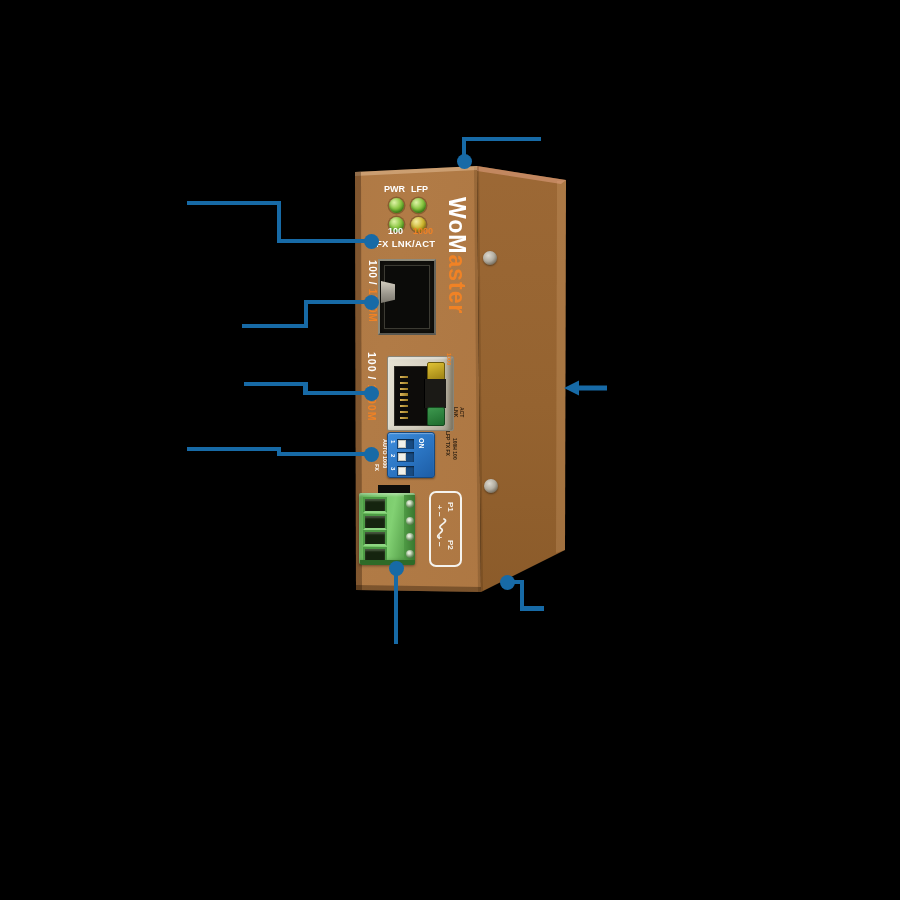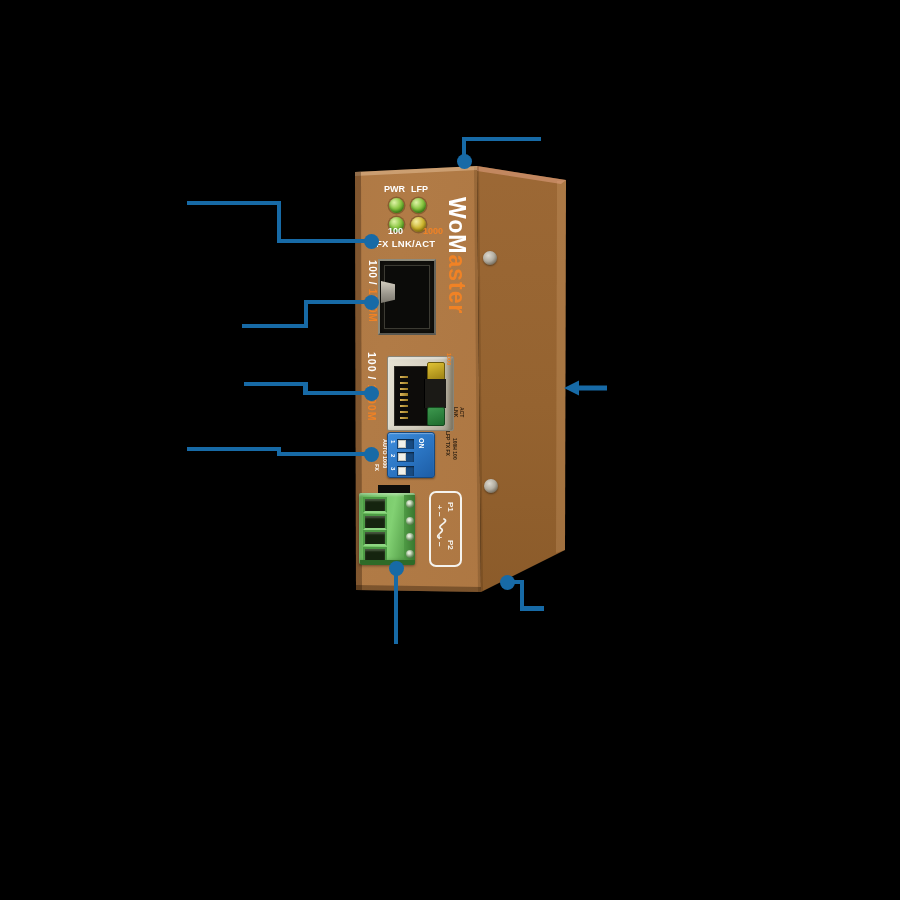--- a/index.html
+++ b/index.html
@@ -114,21 +114,21 @@
   <div class="abs" style="left:384px;top:184px;width:44px;display:flex;justify-content:space-between;font-size:9px;">
     <span class="wtext">PWR</span>
     <span class="wtext">LFP</span>
   </div>
   <div class="abs" style="left:389px;top:198px;display:grid;grid-template-columns:15px 15px;column-gap:7px;row-gap:4px;">
     <div class="led"></div>
     <div class="led"></div>
     <div class="led"></div>
     <div class="led amber"></div>
   </div>
-  <div class="abs" style="left:388px;top:226px;display:flex;gap:20px;font-size:9px;">
+  <div class="abs" style="left:388px;top:226px;display:flex;gap:10px;font-size:9px;">
     <span class="wtext">100</span>
     <span class="otext">1000</span>
   </div>
   <div class="abs wtext" style="left:376px;top:238px;font-size:9.5px;letter-spacing:.3px;">FX LNK/ACT</div>
 
   <div class="rot" style="left:468px;top:197px;font-size:23px;font-weight:bold;letter-spacing:1px;">
     <span style="color:#fff;">WoM</span><span style="color:#f08225;">aster</span>
   </div>
 
   <div class="rot" style="left:377px;top:260px;font-size:10px;font-weight:bold;letter-spacing:.6px;">

